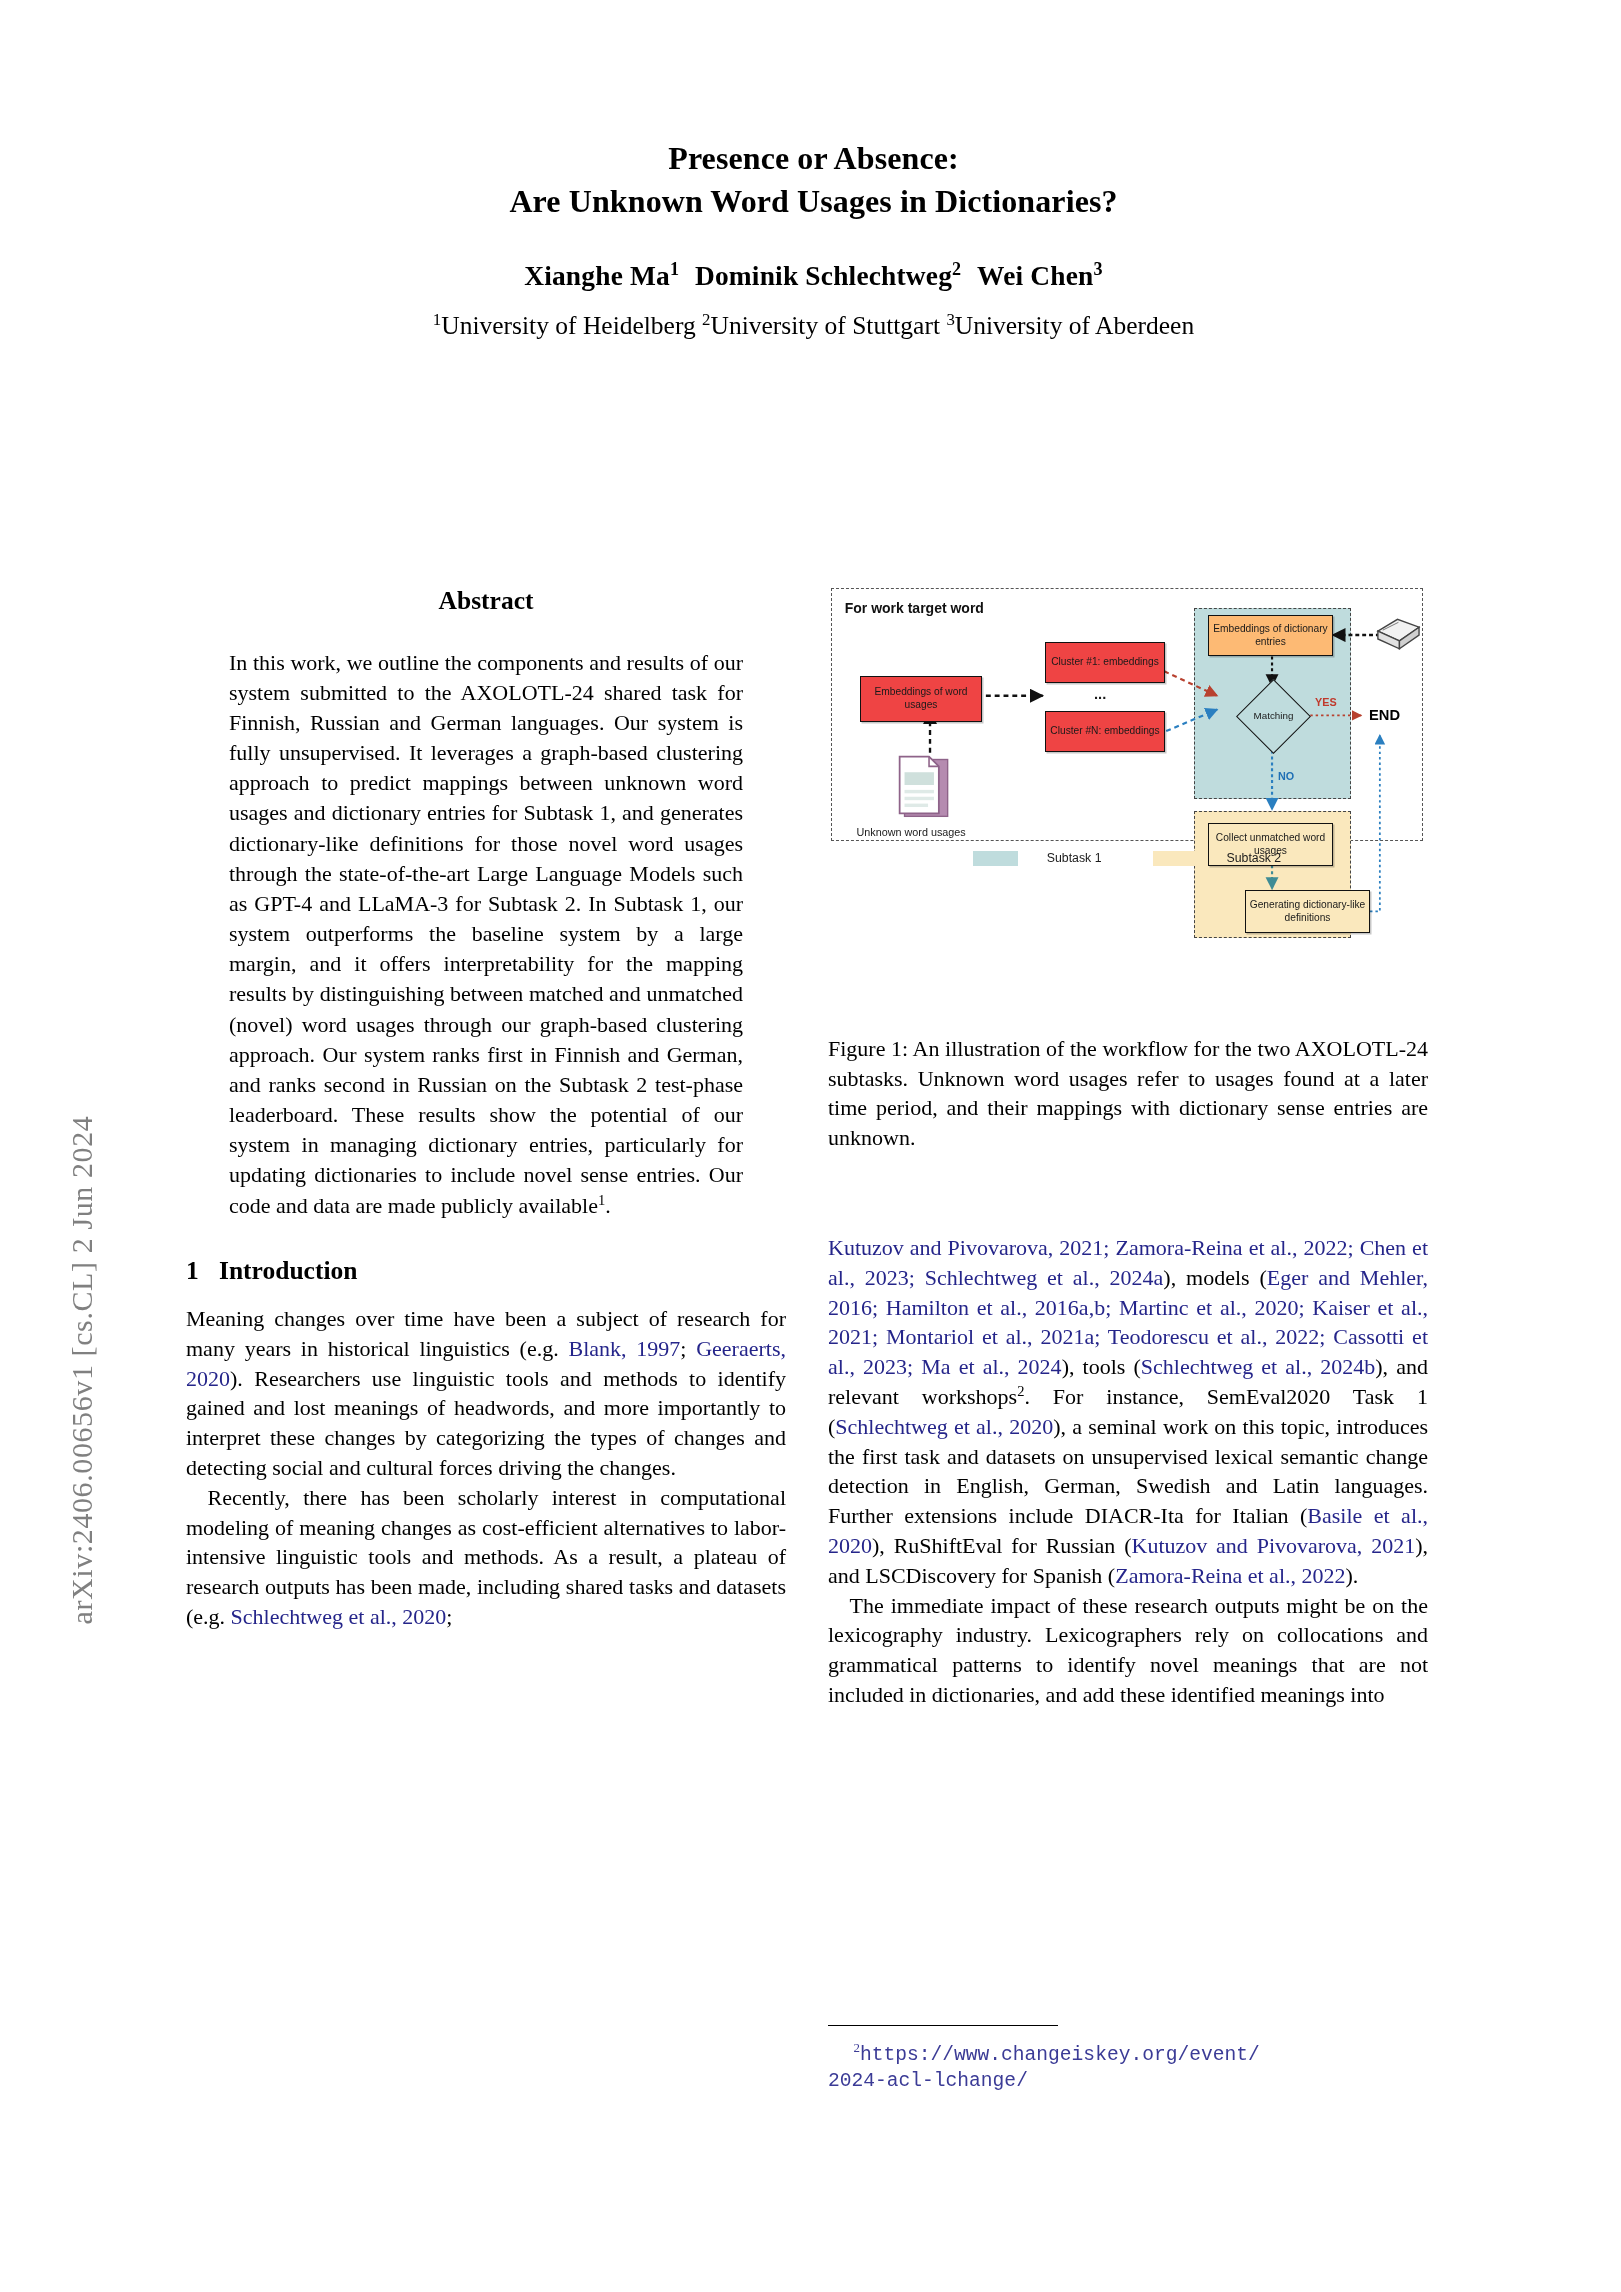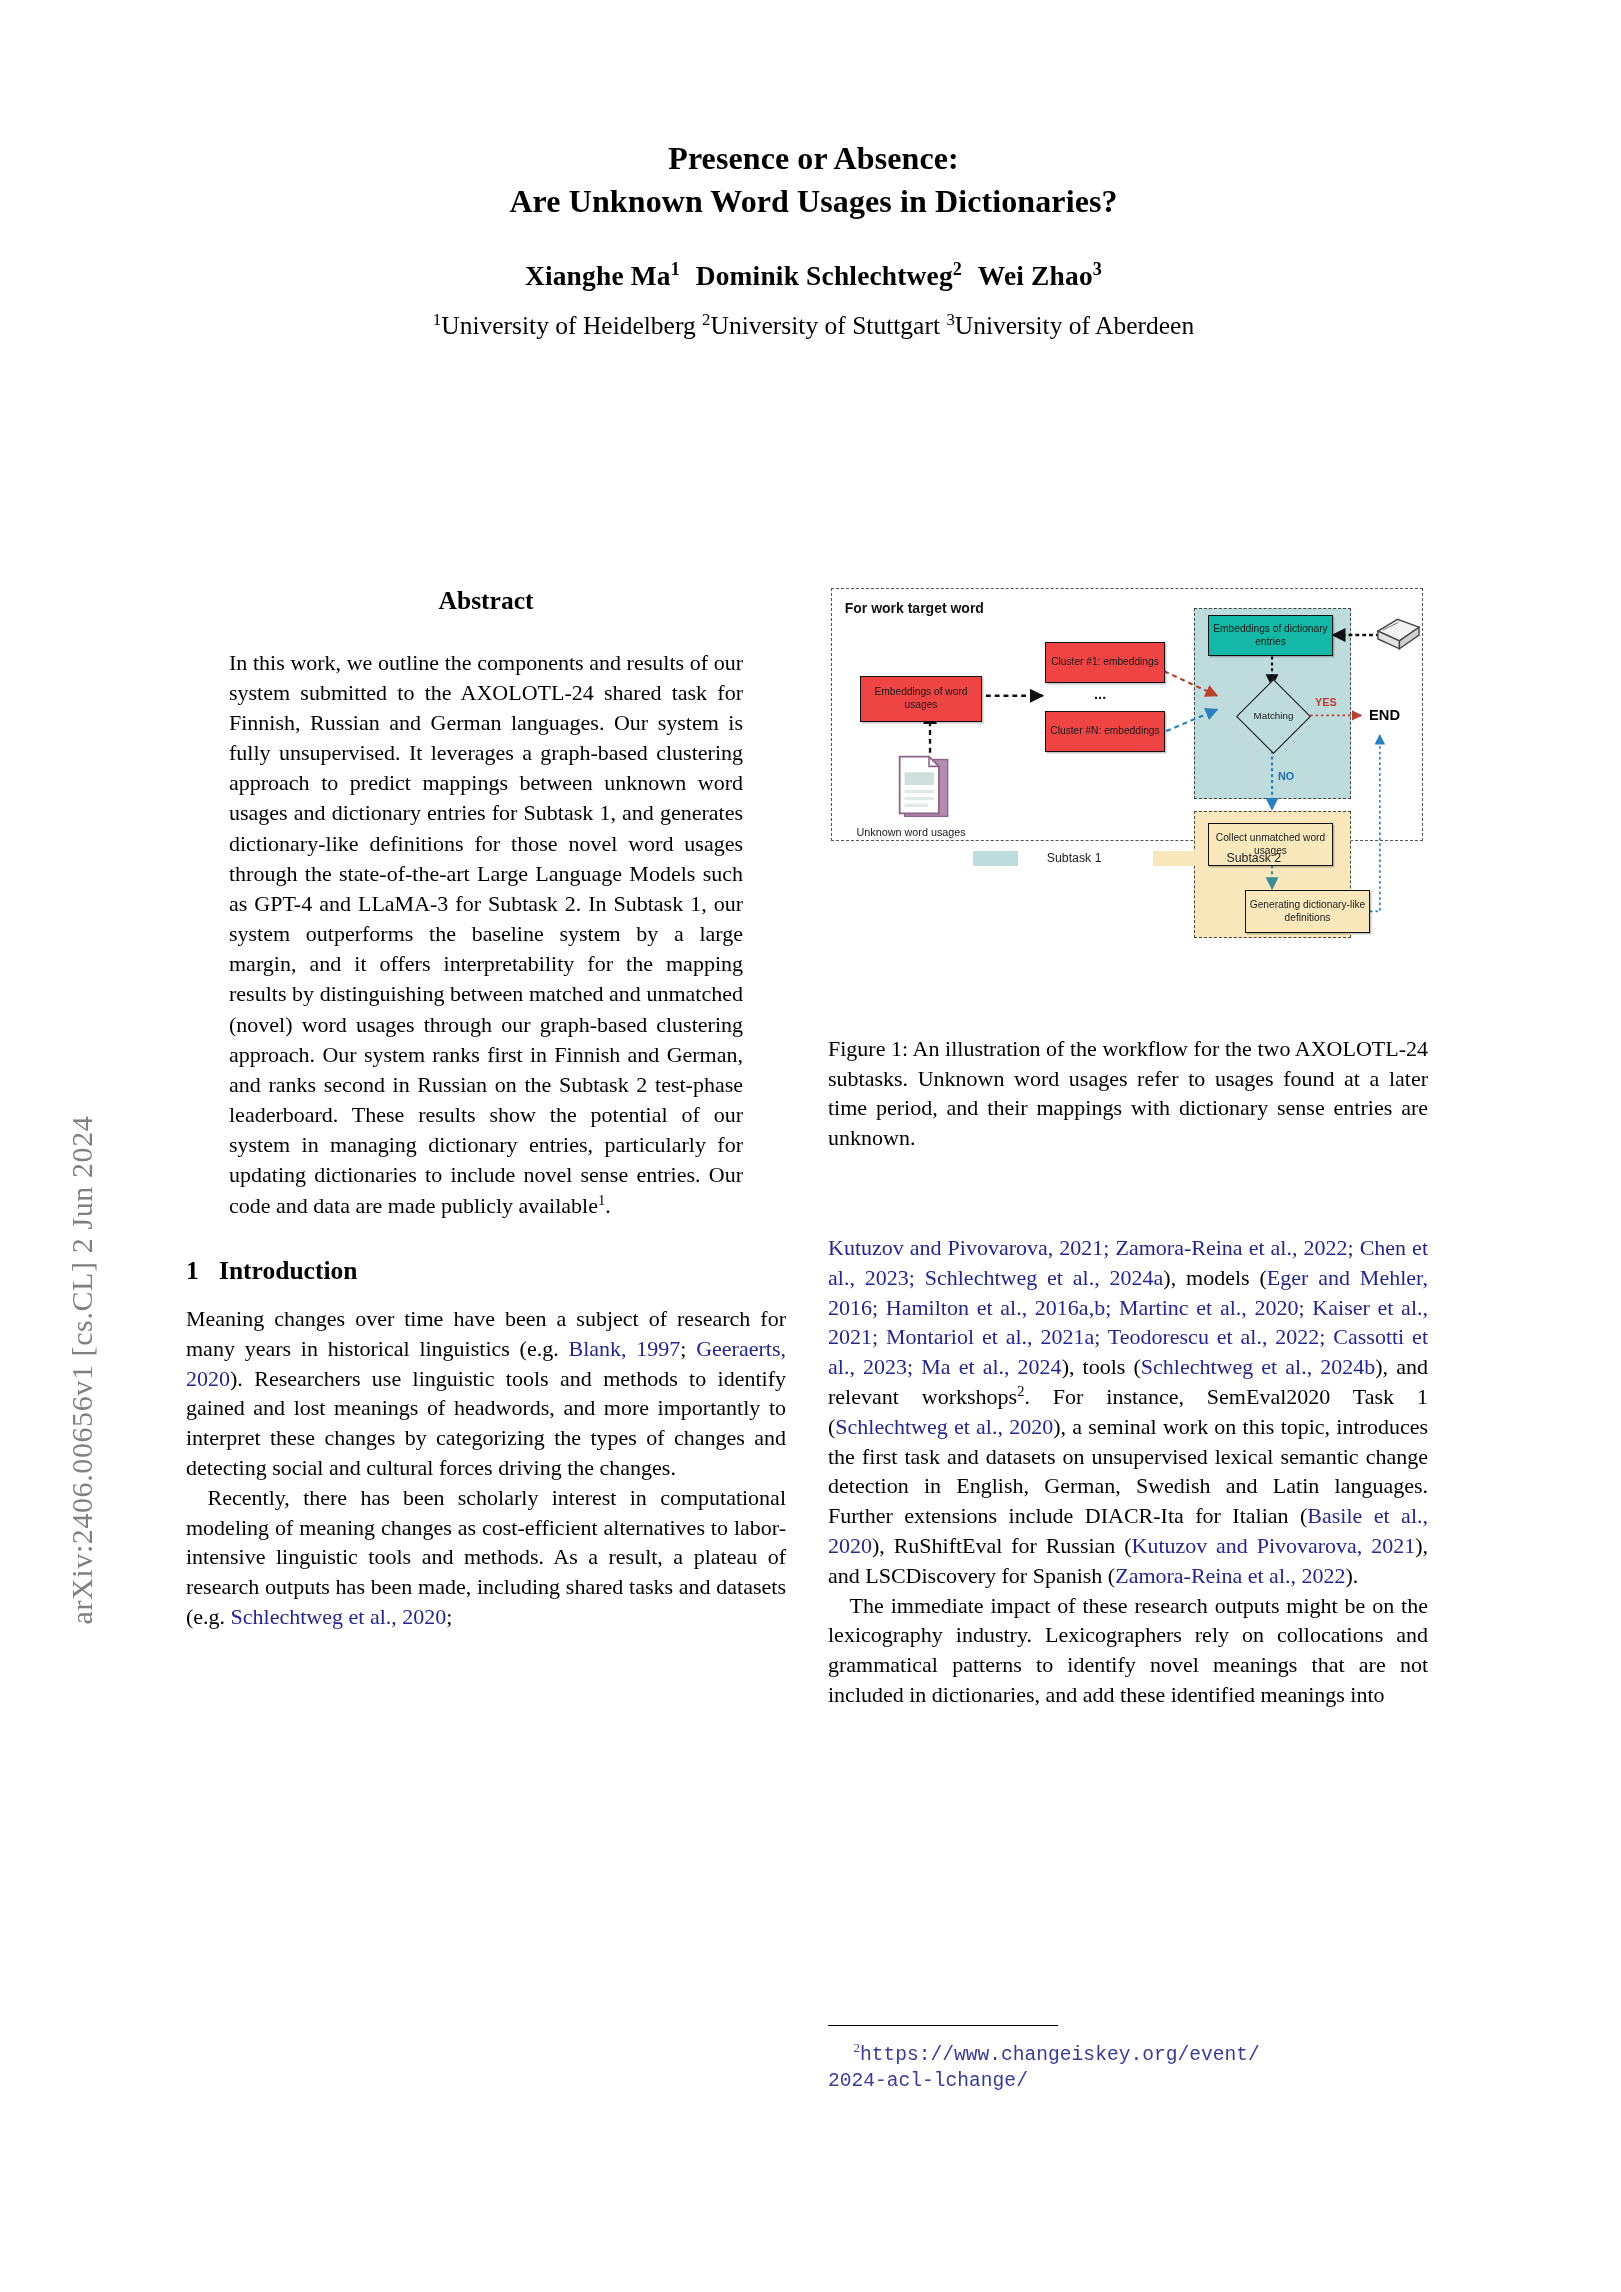--- a/index.html
+++ b/index.html
@@ -175,21 +175,21 @@
     text-align: center;
     box-shadow: 1.5px 1.5px 0 rgba(0,0,0,0.22);
   }
   .panel {
     position: absolute;
     box-sizing: border-box;
     border: 1.4px dashed #444;
   }
   .panel.sub1 { background: #bfdcdd; }
   .panel.sub2 { background: #fae8bd; }
-  .fbox.on-teal { background: #14b8a6; }
+  .fbox.on-teal { background: #fdba74; }
   .fbox.on-cream { background: #fae8bd; }
 
   .diamond {
     position: absolute;
     width: 51px; height: 51px;
     background: #bfdcdd;
     border: 1.7px solid #111;
     transform: rotate(45deg);
   }
   .diamond-label {
@@ -248,21 +248,21 @@
 
   <div id="arxiv-stamp">arXiv:2406.00656v1  [cs.CL]  2 Jun 2024</div>
 
   <div id="title-block">
     <div class="paper-title">
       <div>Presence or Absence:</div>
       <div>Are Unknown Word Usages in Dictionaries?</div>
     </div>
 
     <div class="authors">
-      <span><span>Xianghe Ma</span><sup>1</sup></span><span class="sep"></span><span><span>Dominik Schlechtweg</span><sup>2</sup></span><span class="sep"></span><span><span>Wei Zhao</span><sup>3</sup></span>
+      <span><span>Xianghe Ma</span><sup>1</sup></span><span class="sep"></span><span><span>Dominik Schlechtweg</span><sup>2</sup></span><span class="sep"></span><span><span>Wei Chen</span><sup>3</sup></span>
     </div>
 
     <div class="affiliations">
       <span><sup>1</sup><span>University of Heidelberg</span></span>
       <span><sup>2</sup><span>University of Stuttgart</span></span>
       <span><sup>3</sup><span>University of Aberdeen</span></span>
     </div>
 
   </div>
 

